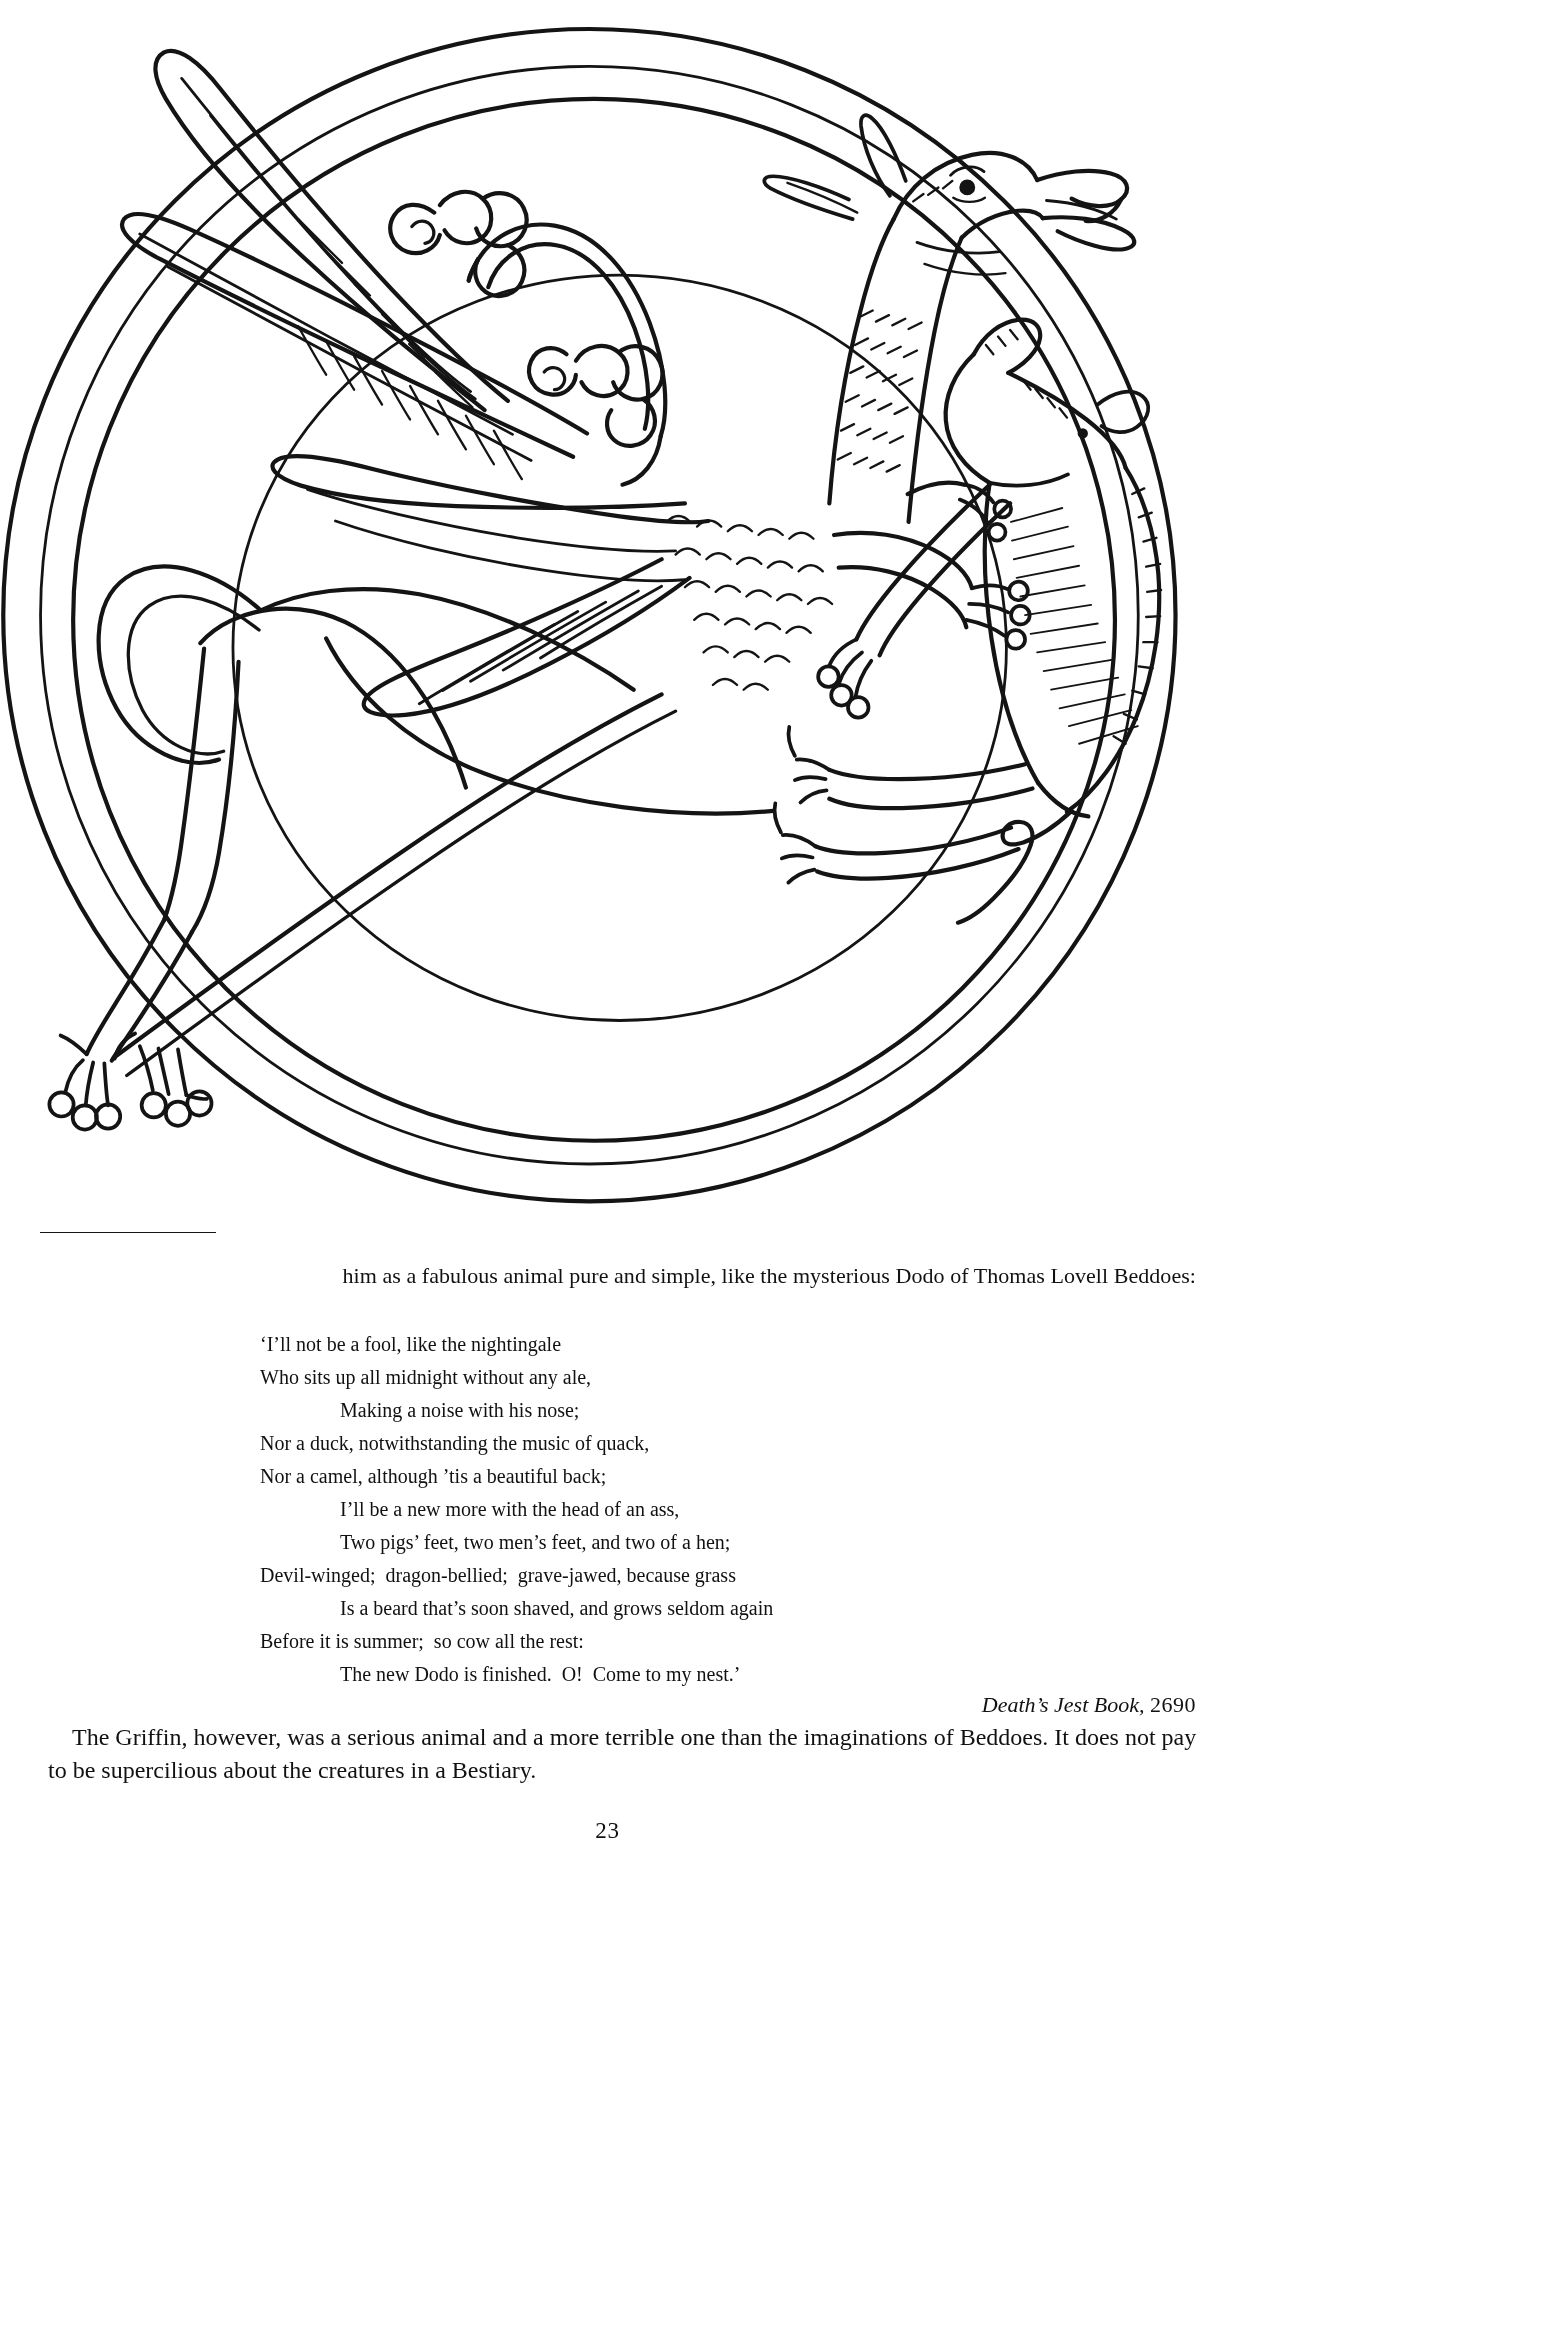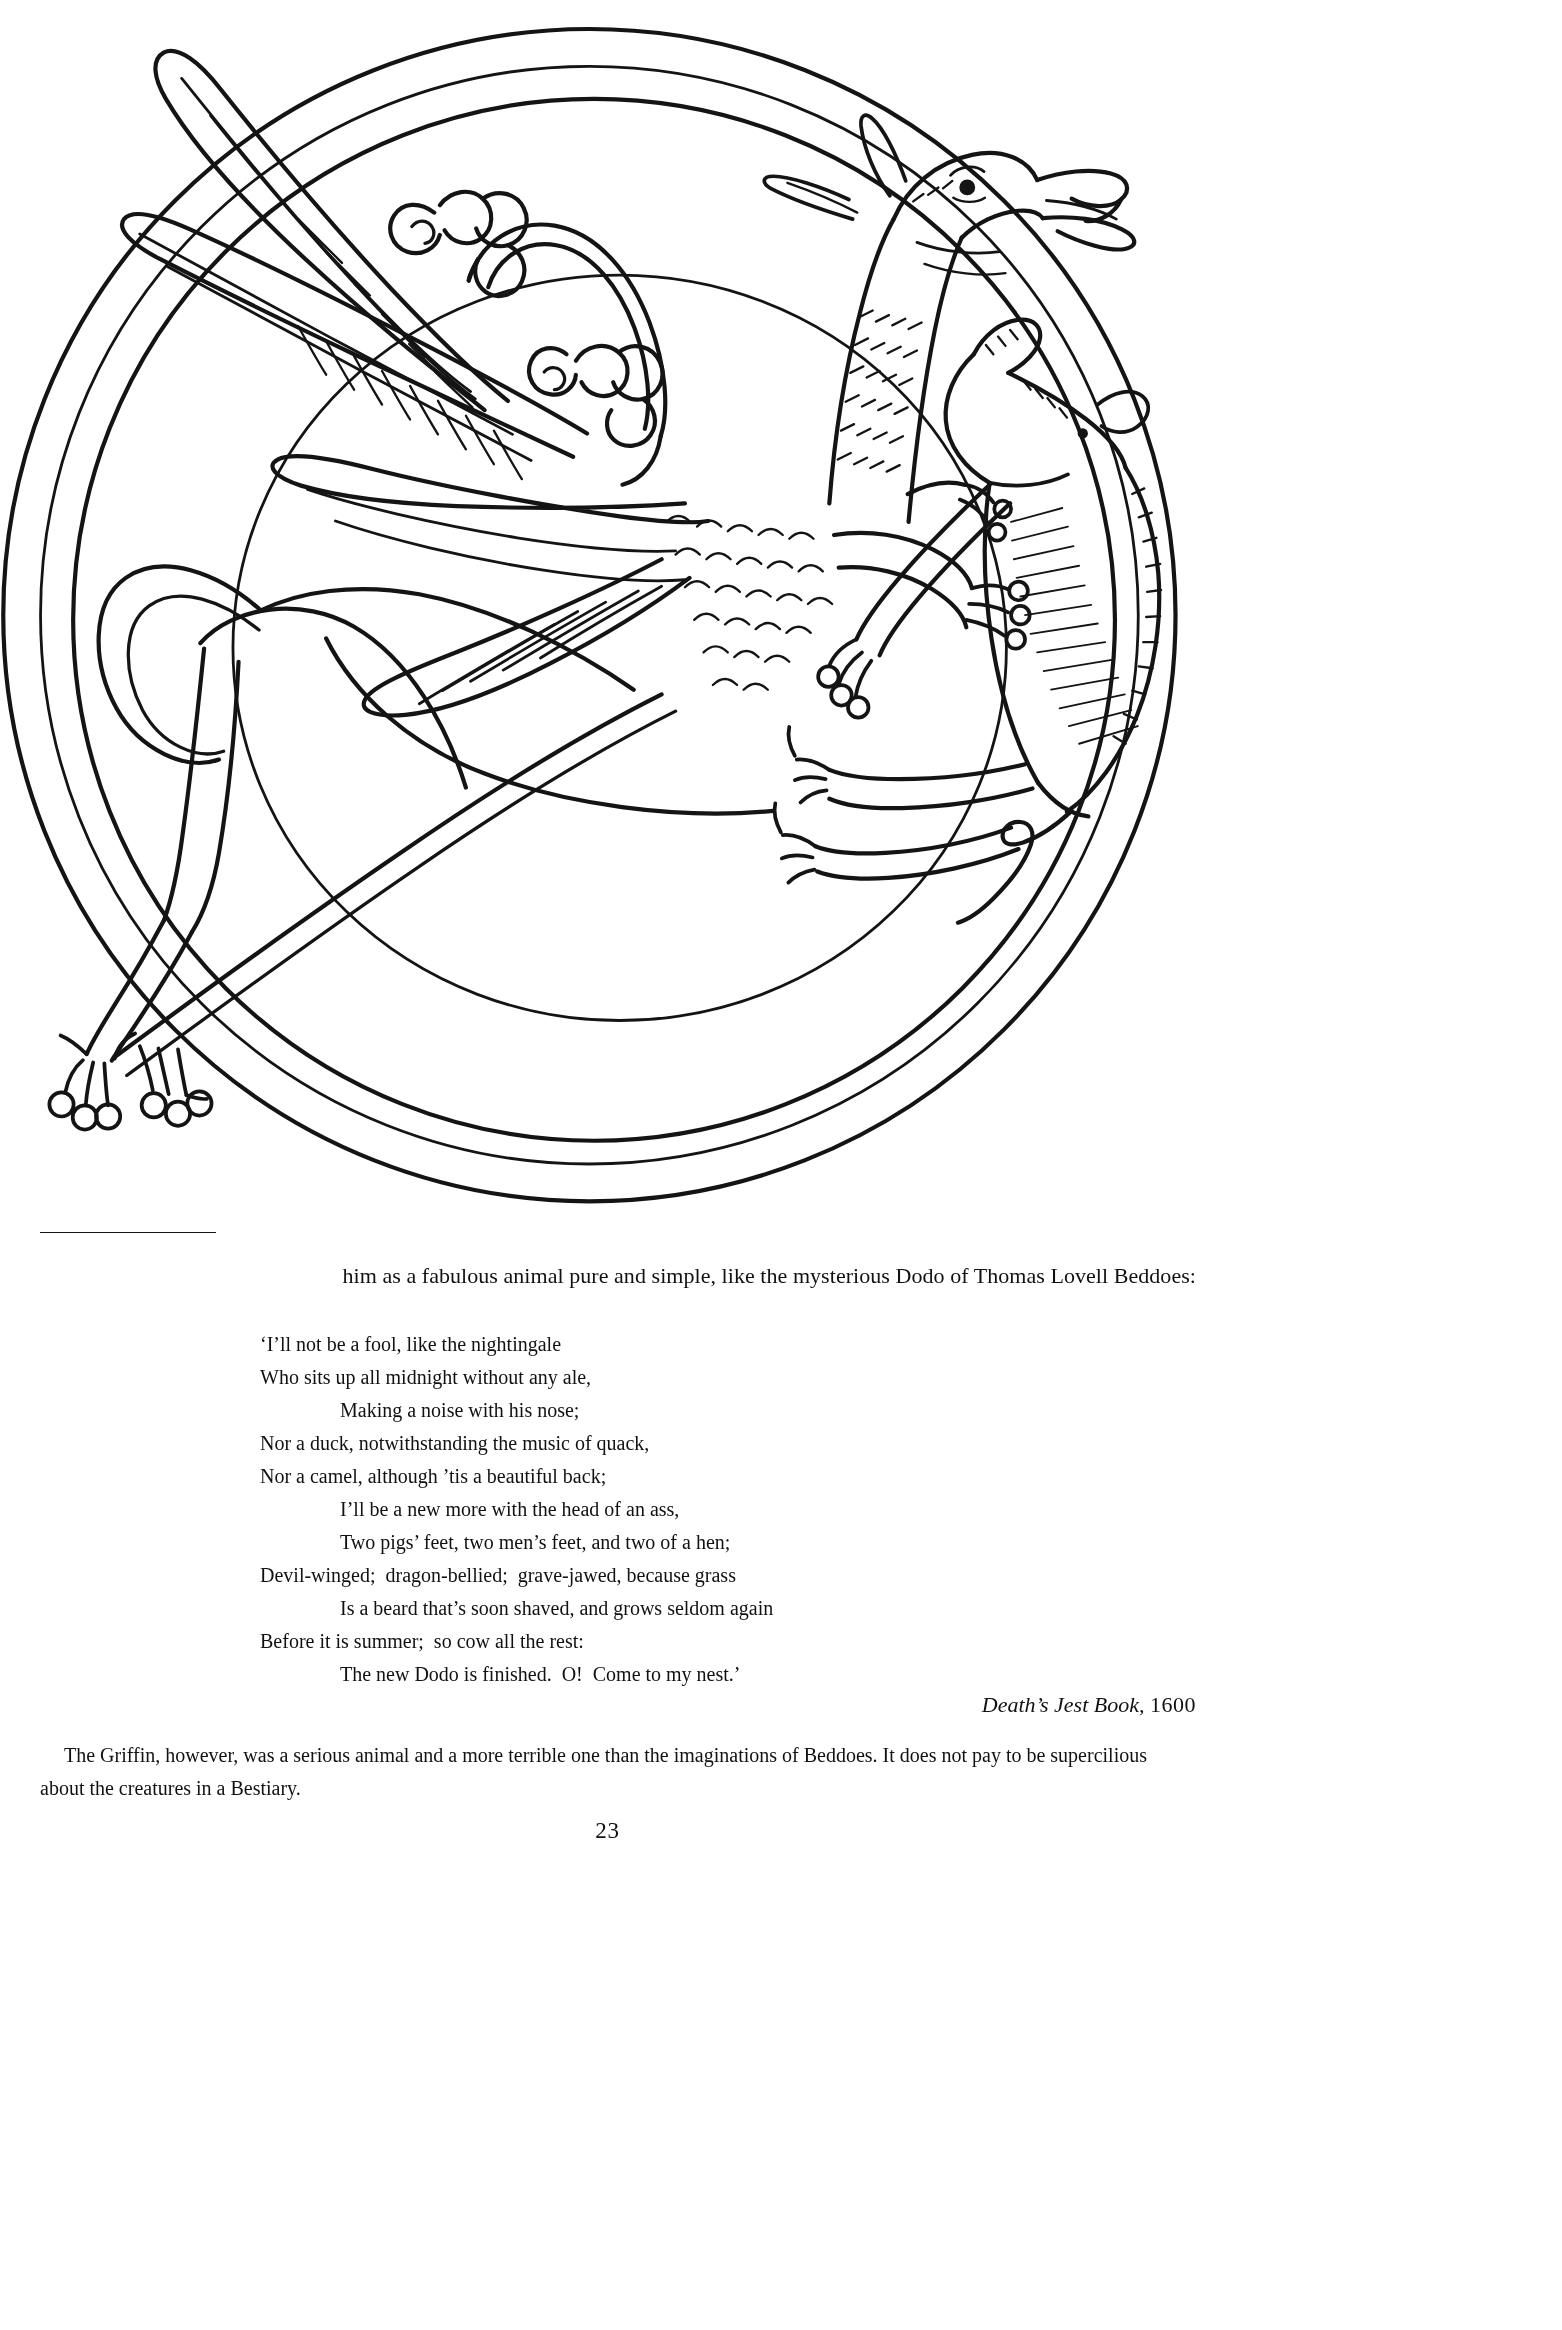--- a/index.html
+++ b/index.html
@@ -91,26 +91,25 @@
   .attrib .title {
     font-style: italic;
   }
   .attrib .year {
     font-style: normal;
     letter-spacing: 0.5px;
   }
 
   .closing {
     position: absolute;
-    left: 40px;
+    left: 48px;
     top: 509px;
     width: 1156px;
-    font-size: 20px;
+    font-size: 24px;
     line-height: 33px;
-    margin-top: 18px;
   }
   .closing p { margin: 0; }
   .closing .first { text-indent: 24px; }
 
   .folio {
     position: absolute;
     left: 0;
     top: 606px;
     width: 620px;
     text-align: right;
@@ -444,21 +443,21 @@
     <div class="ln ind2">I’ll be a new more with the head of an ass,</div>
     <div class="ln ind2">Two pigs’ feet, two men’s feet, and two of a hen;</div>
     <div class="ln ind1">Devil-winged;  dragon-bellied;  grave-jawed, because grass</div>
     <div class="ln ind2">Is a beard that’s soon shaved, and grows seldom again</div>
     <div class="ln ind1">Before it is summer;  so cow all the rest:</div>
     <div class="ln ind2">The new Dodo is finished.  O!  Come to my nest.’</div>
   </div>
 
   <div class="attrib">
     <span class="title">Death’s Jest Book,</span>
-    <span class="year">1600</span>
+    <span class="year">2690</span>
   </div>
 
   <div class="closing">
     <p class="first">The Griffin, however, was a serious animal and a more terrible one than the imaginations of Beddoes.  It does not pay to be supercilious about the creatures in a Bestiary.</p>
   </div>
 
   <div class="folio">23</div>
 
 </div>
 

